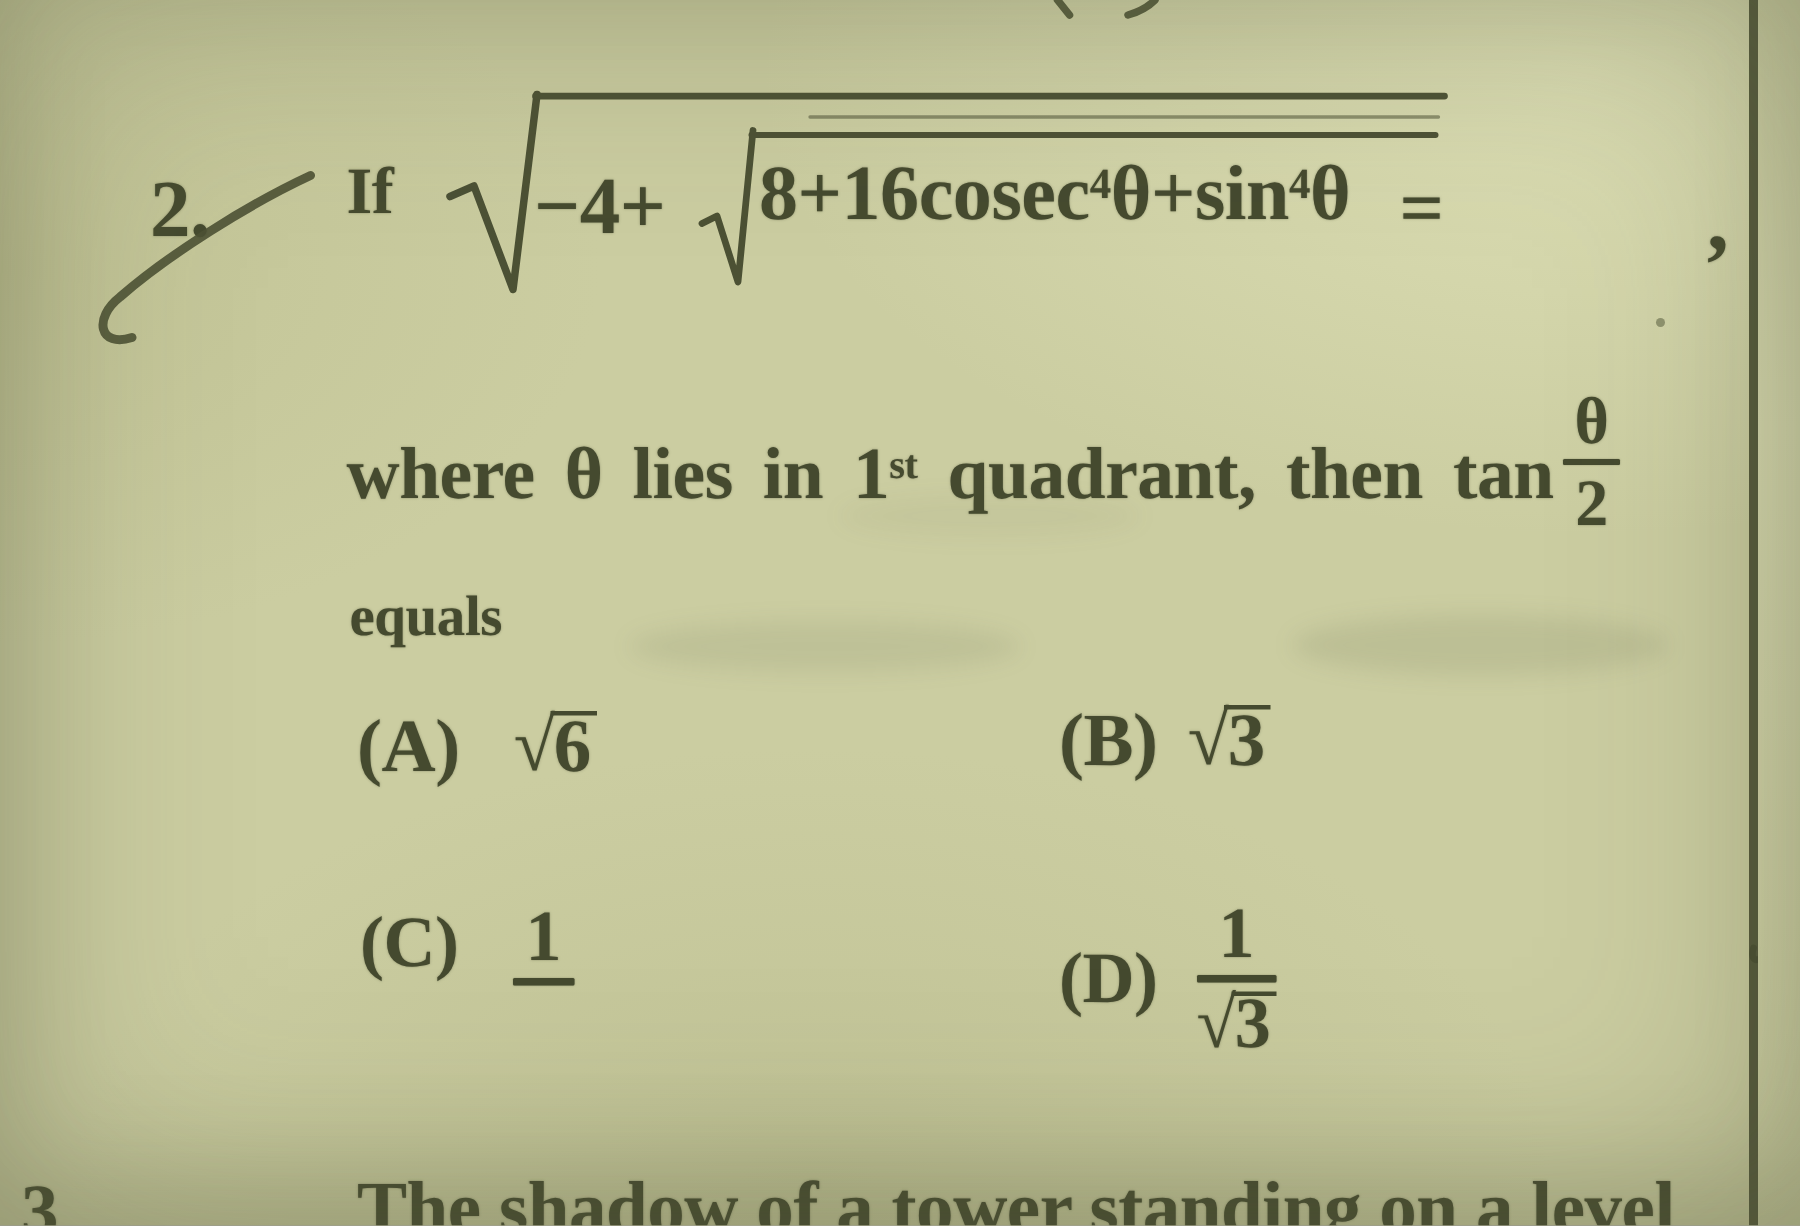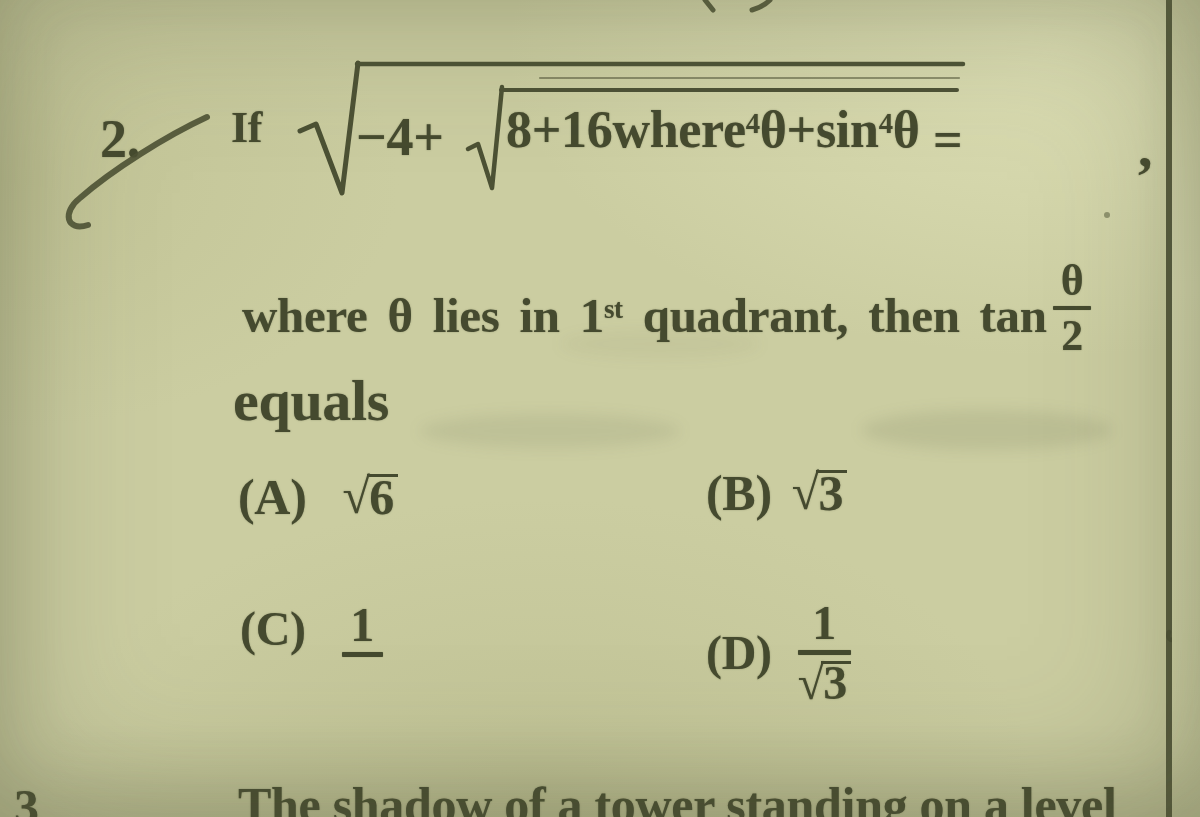--- a/index.html
+++ b/index.html
@@ -45,30 +45,30 @@
   <div class="smudge" style="left:862px;top:410px;width:250px;height:40px;background:rgba(95,100,70,.13);"></div>
   <div class="smudge" style="left:560px;top:330px;width:200px;height:28px;background:rgba(95,100,70,.06);"></div>
 
   <div class="soft">
 
     <span class="t" style="left:100px;top:112px;font-size:54px">2.</span>
     <span class="t" style="left:231px;top:106px;font-size:44px">If</span>
 
     <span class="t" style="left:356px;top:110px;font-size:54px">−4+</span>
 
-    <span class="t" style="left:506px;top:104px;font-size:52px"><span>8+16</span><span>where</span><span class="sup">4</span><span>θ</span><span>+</span><span>sin</span><span class="sup">4</span><span>θ</span></span>
+    <span class="t" style="left:506px;top:104px;font-size:52px"><span>8+16</span><span>cosec</span><span class="sup">4</span><span>θ</span><span>+</span><span>sin</span><span class="sup">4</span><span>θ</span></span>
 
     <span class="t" style="left:933px;top:114px;font-size:52px">=</span>
 
 
     <span class="t" style="left:1138px;top:118px;font-size:58px">,</span>
 
-    <div class="t" style="left:242px;top:272px;font-size:49px;word-spacing:8px"><span>where θ lies in 1</span><span class="sup">st</span><span> quadrant, then tan</span><span class="vfrac tanfrac" style="font-size:44px"><span class="num">θ</span><span class="bar"></span><span class="den">2</span></span></div>
+    <div class="t" style="left:231px;top:272px;font-size:49px;word-spacing:8px"><span>where θ lies in 1</span><span class="sup">st</span><span> quadrant, then tan</span><span class="vfrac tanfrac" style="font-size:44px"><span class="num">θ</span><span class="bar"></span><span class="den">2</span></span></div>
 
-    <span class="t" style="left:233px;top:372px;font-size:58px">equals</span>
+    <span class="t" style="left:233px;top:392px;font-size:38px">equals</span>
 
     <div class="t opt" style="left:238px;top:472px;font-size:50px">
       <span>(A)</span>
       <span class="rad" style="margin-left:36px"><span class="rad-sign">√</span><span class="rad-body">6</span></span>
     </div>
 
     <div class="t opt" style="left:706px;top:468px;font-size:50px">
       <span>(B)</span>
       <span class="rad" style="margin-left:20px"><span class="rad-sign">√</span><span class="rad-body">3</span></span>
     </div>

